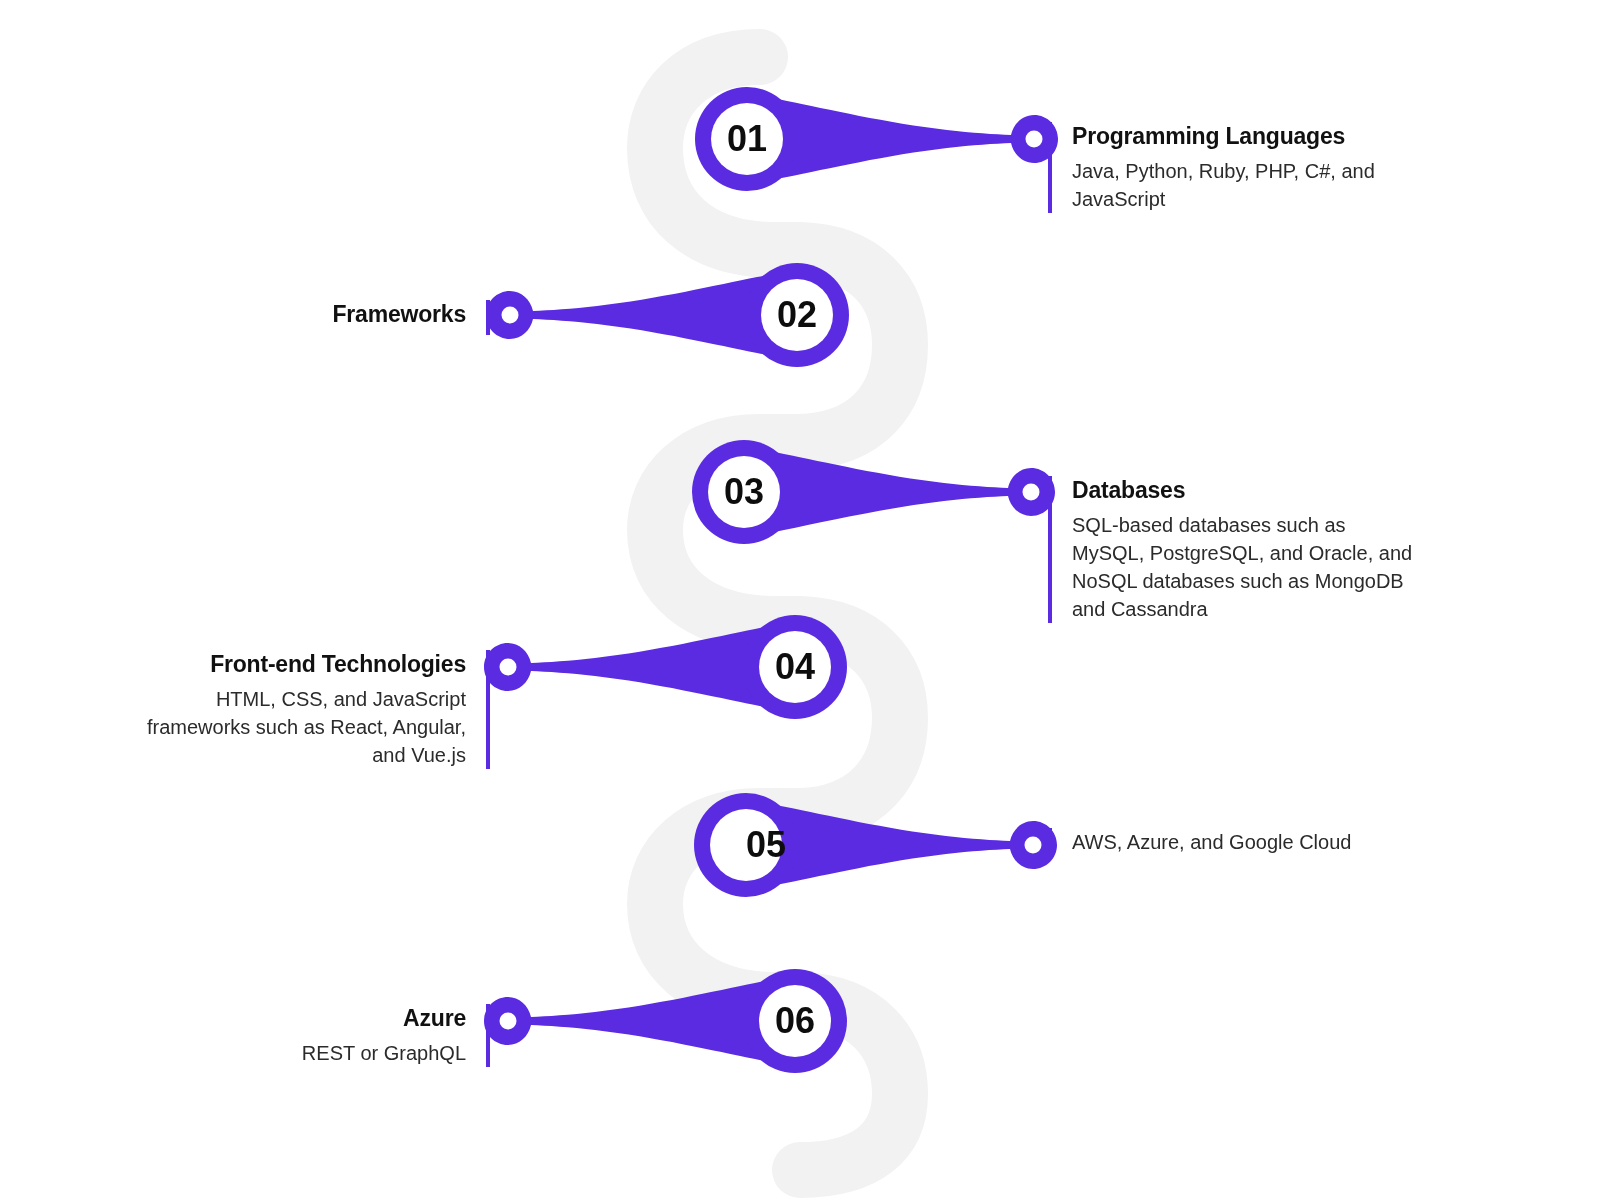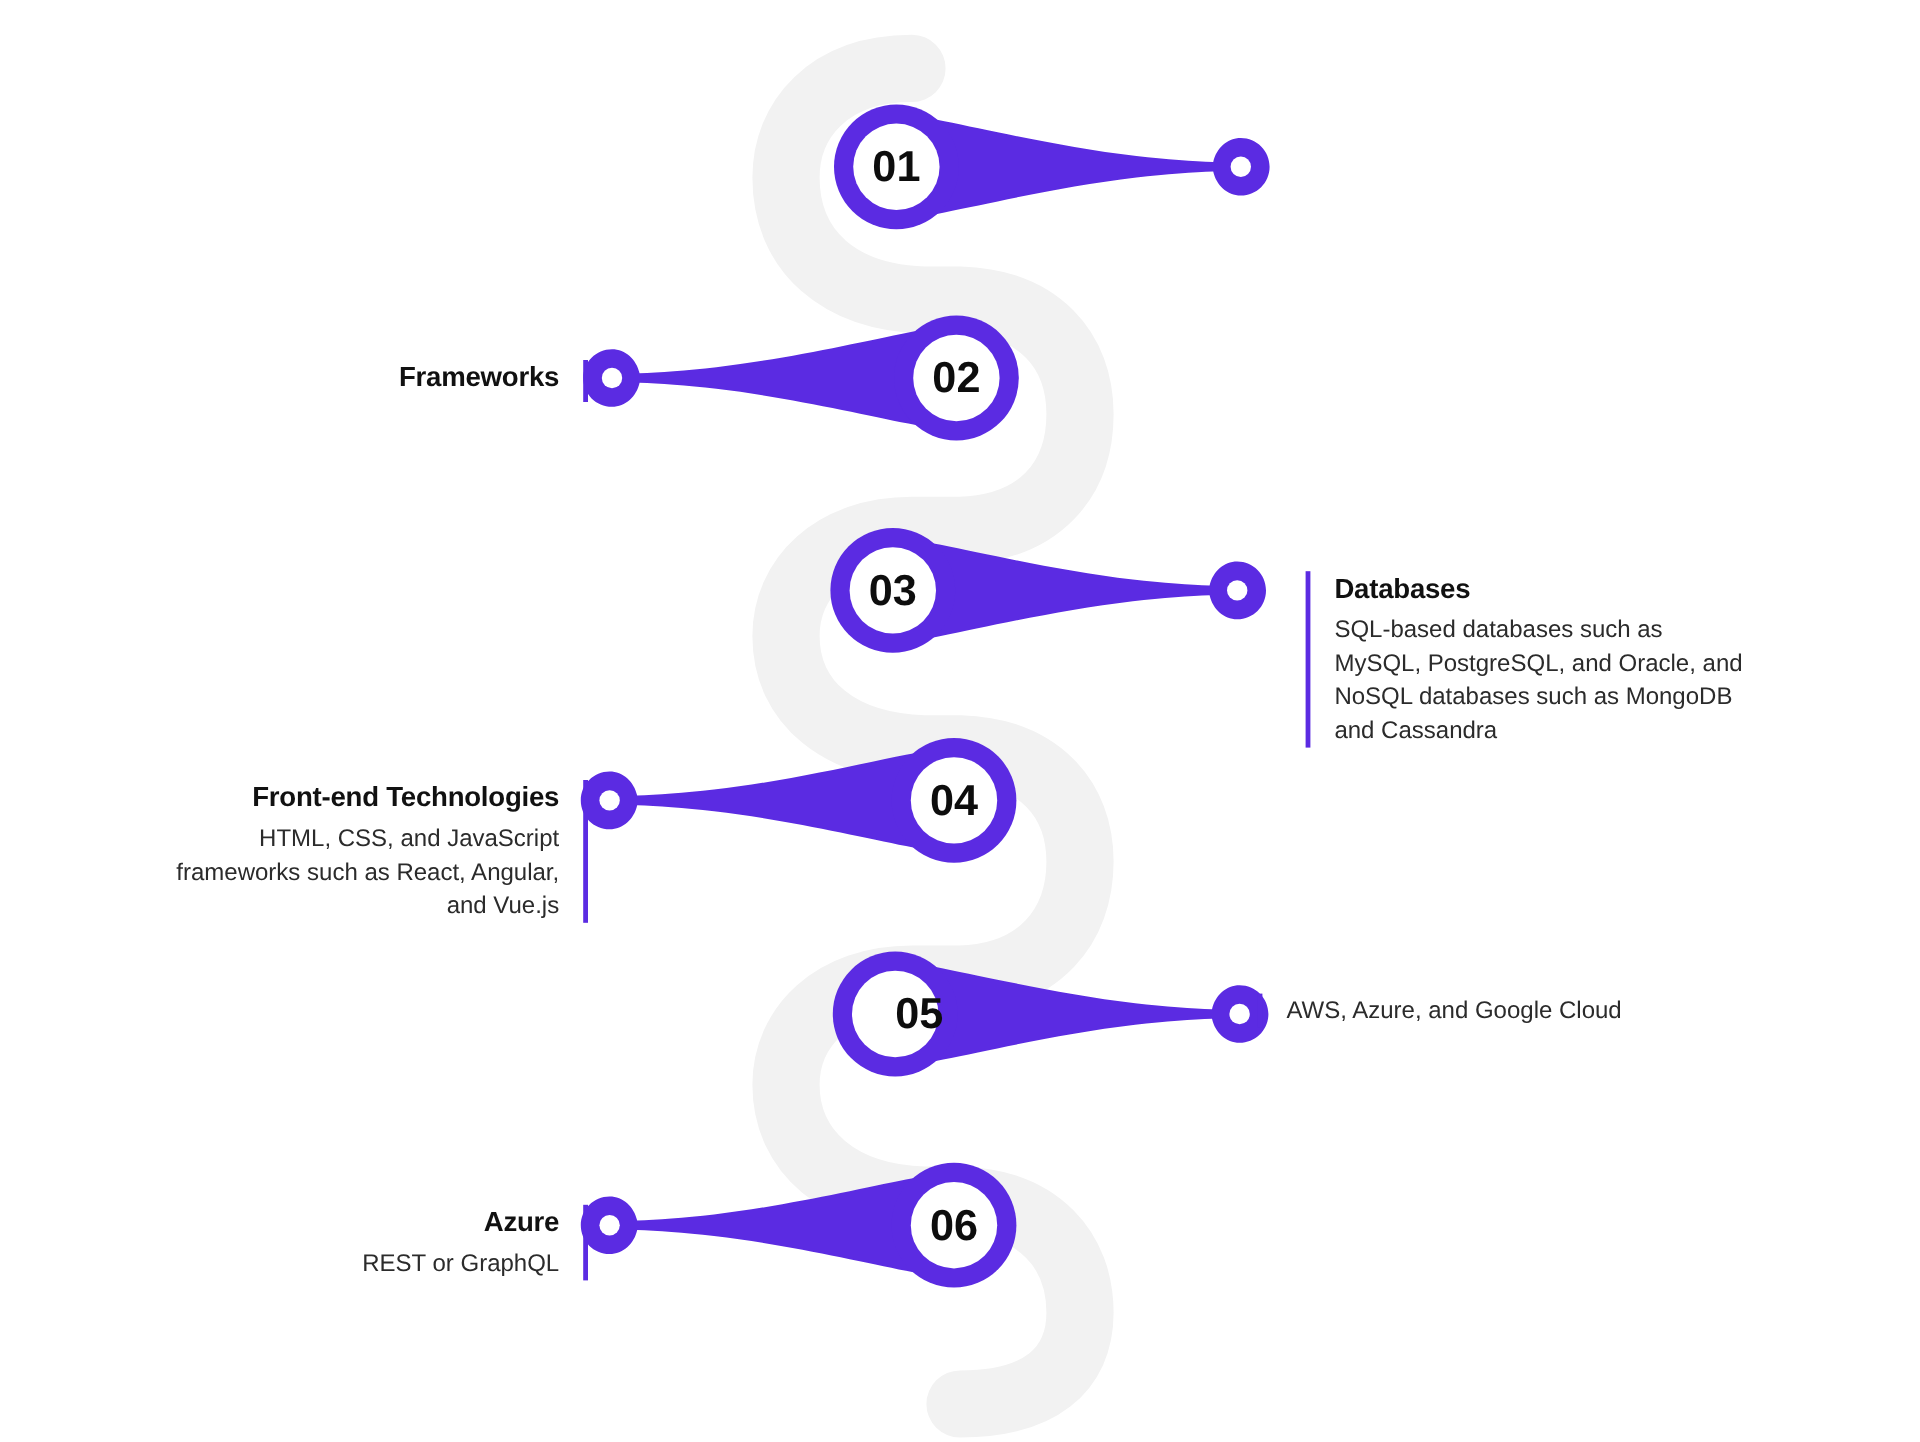--- a/index.html
+++ b/index.html
@@ -61,21 +61,21 @@
     font-size: 20px;
     font-weight: normal;
     color: #2b2b2b;
     line-height: 1.40;
     margin: 0;
   }
 
   
   #text-01 { left: 1048px; top: 122px;  width: 360px; }
   #text-02 { left: 120px;  top: 300px;  width: 370px; }
-  #text-03 { left: 1048px; top: 476px;  width: 370px; margin-left: 40px; }
+  #text-03 { left: 1048px; top: 476px;  width: 370px; }
   #text-04 { left: 110px;  top: 650px;  width: 380px; }
   #text-05 { left: 1048px; top: 828px;  width: 360px; }
   #text-06 { left: 160px;  top: 1004px; width: 330px; }
 
   
   .pin-number {
     position: absolute;
     font-size: 36px;
     font-weight: bold;
     color: #0d0d0d;
@@ -245,20 +245,24 @@
     </g>
   </svg>
 
   <div class="pin-number" style="left:747px;  top:139px;">01</div>
   <div class="pin-number" style="left:797px;  top:315px;">02</div>
   <div class="pin-number" style="left:744px;  top:492px;">03</div>
   <div class="pin-number" style="left:795px;  top:667px;">04</div>
   <div class="pin-number" style="left:766px;  top:845px;">05</div>
   <div class="pin-number" style="left:795px;  top:1021px;">06</div>
 
+  <div class="text-block right" id="text-01">
+    <p class="tb-title">Programming Languages</p>
+    <p class="tb-desc">Java, Python, Ruby, PHP, C#, and JavaScript</p>
+  </div>
 
   <div class="text-block left" id="text-02">
     <p class="tb-title">Frameworks</p>
   </div>
 
   <div class="text-block right" id="text-03">
     <p class="tb-title">Databases</p>
     <p class="tb-desc">SQL-based databases such as MySQL, PostgreSQL, and Oracle, and NoSQL databases such as MongoDB and Cassandra</p>
   </div>
 

